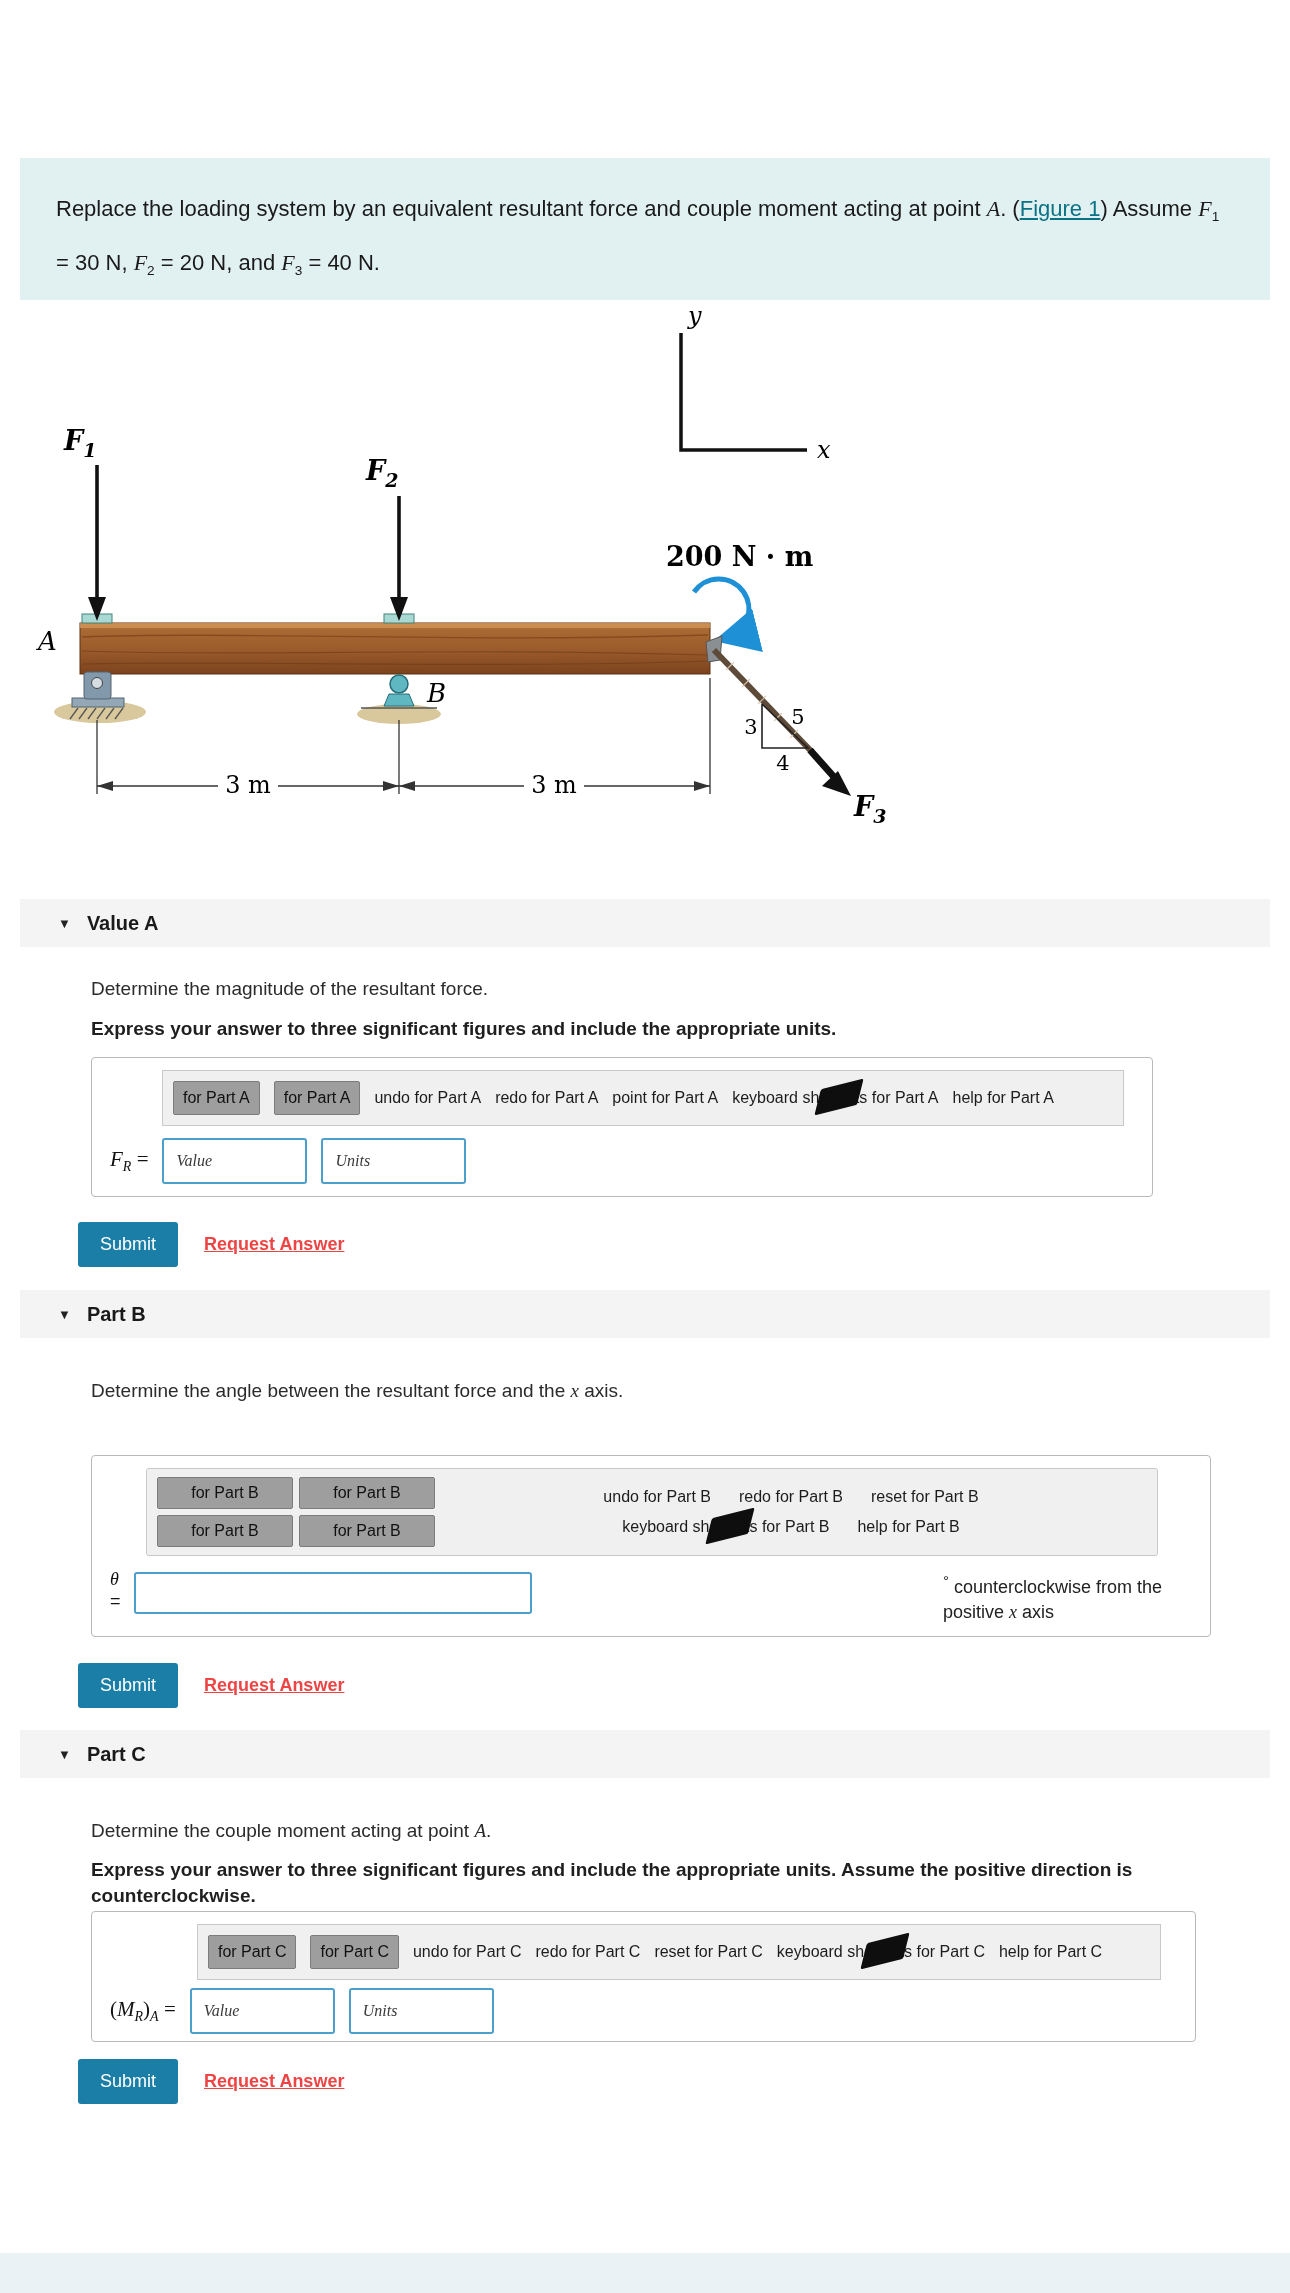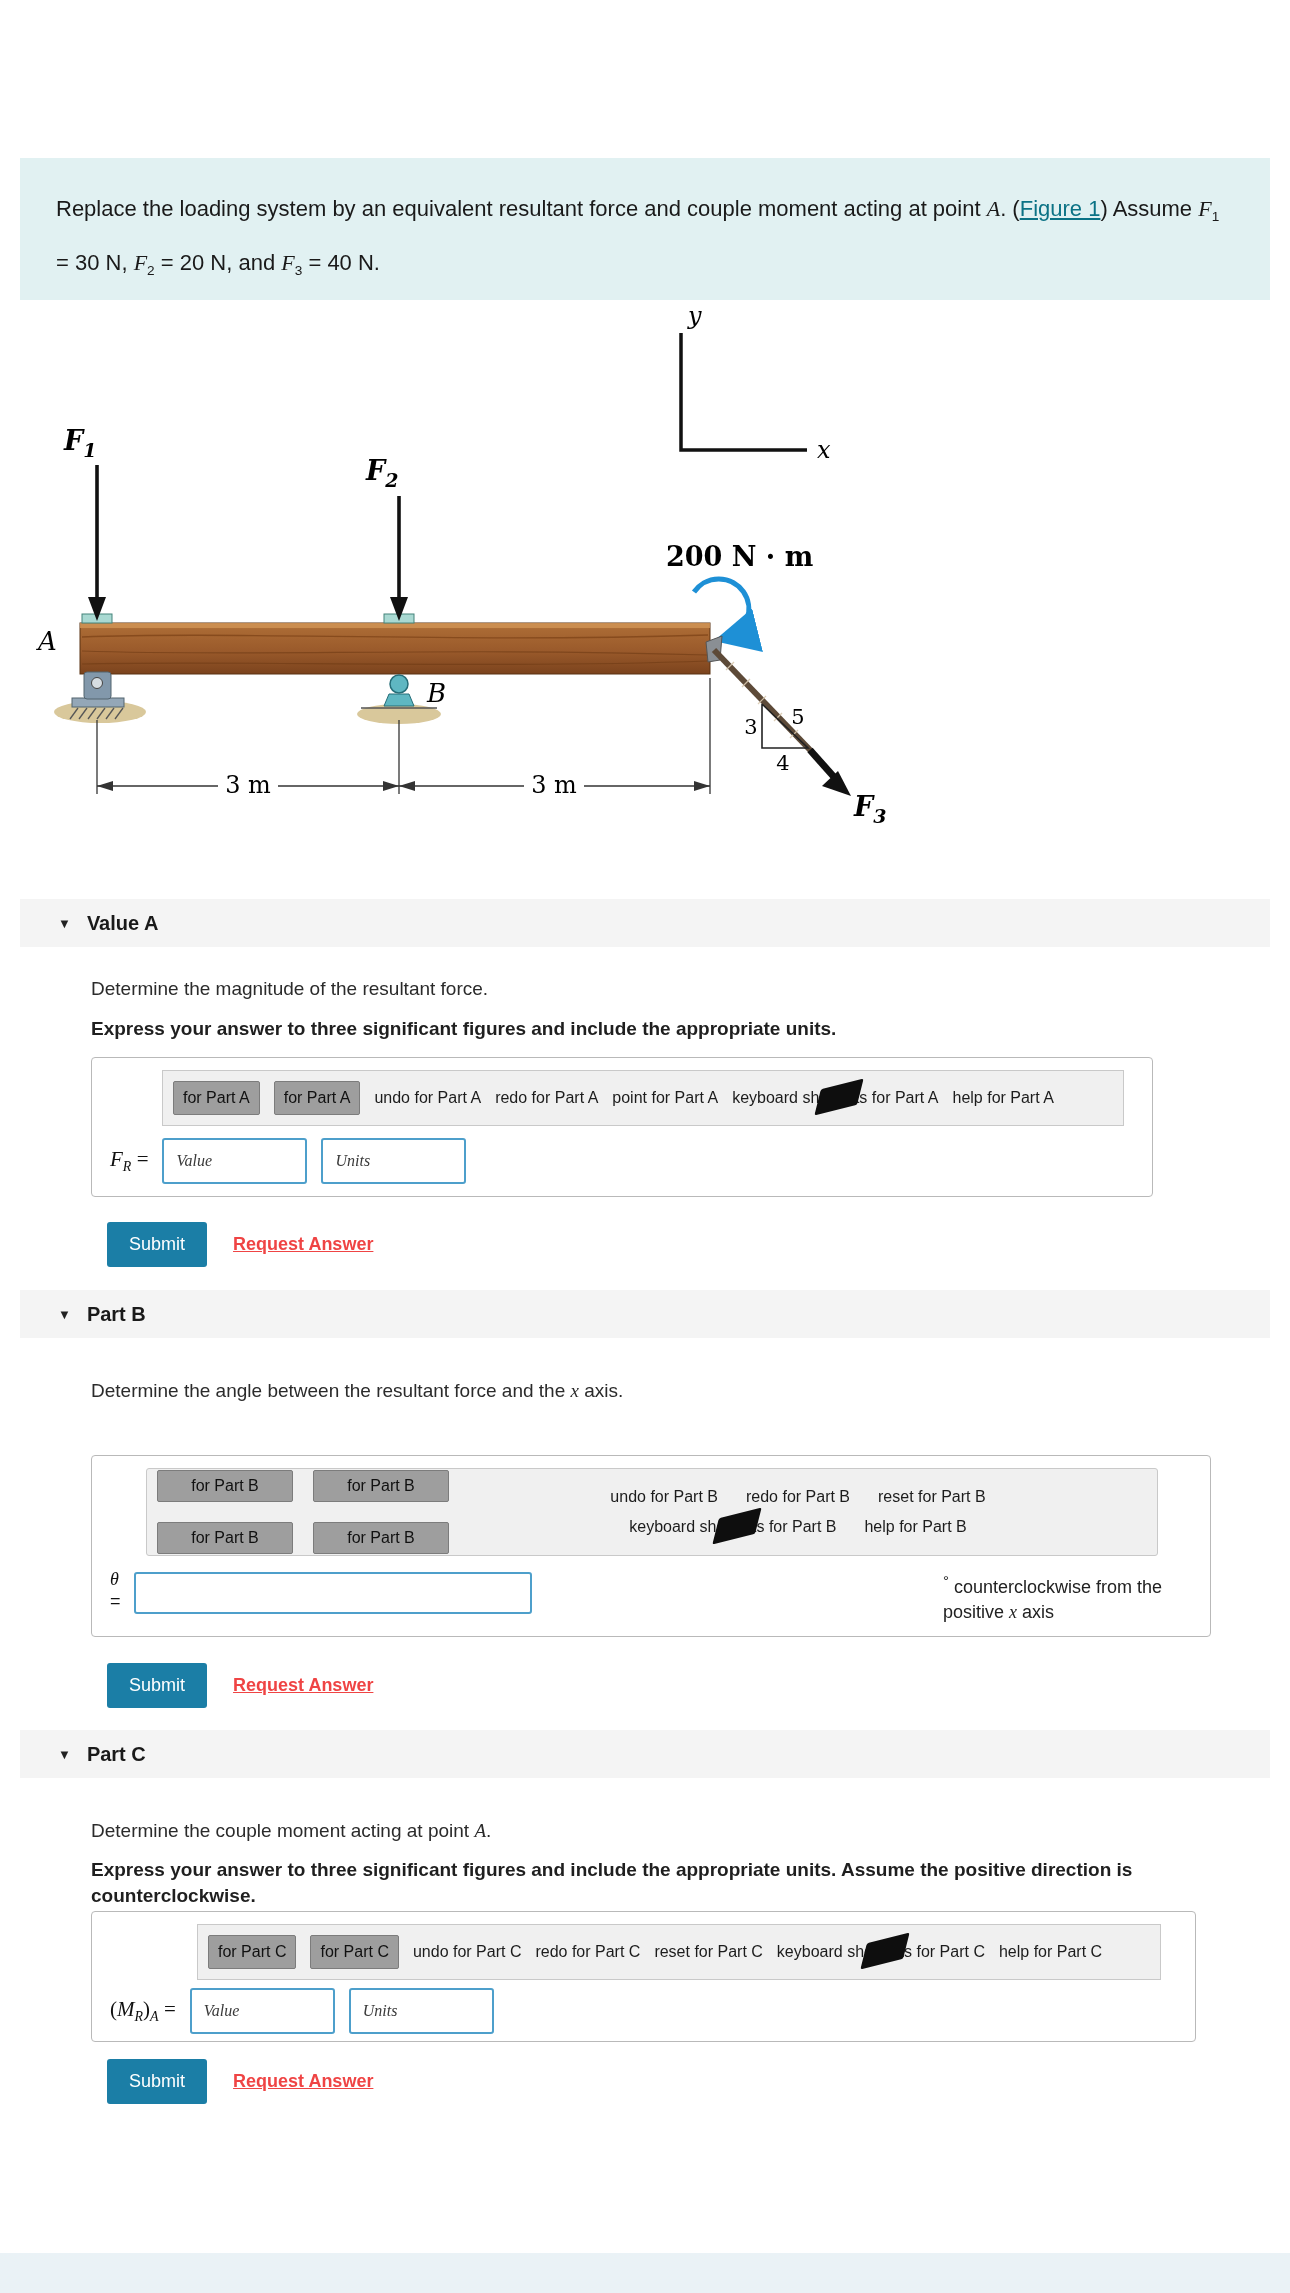--- a/index.html
+++ b/index.html
@@ -36,27 +36,27 @@
   .kbd-ico{position:absolute;left:52%;top:46%;width:44px;height:24px;background:#0e0e0e;transform:translate(-50%,-50%) rotate(-14deg) skewX(-28deg);border-radius:2px;pointer-events:none}
 
   .ansrow{position:absolute;left:18px;display:flex;align-items:center}
   .anslabel{font-size:21px;font-family:"Liberation Serif",serif;color:#111;white-space:nowrap}
   .anslabel i{font-style:italic}
   .anslabel sub{font-size:14px;font-style:italic}
   .vinput{height:46px;width:145px;border:2px solid #4d9fcb;border-radius:3px;font-size:16px;padding:0 12px;font-family:"Liberation Serif",serif;color:#222;background:#fff}
   .vinput::placeholder{font-style:italic;color:#3a3a3a;opacity:1}
   .ansrow .vinput{margin-left:14px}
 
-  .submit-row{position:absolute;left:107px;display:flex;align-items:center;gap:26px}
+  .submit-row{position:absolute;left:78px;display:flex;align-items:center;gap:26px}
   .submit{background:#1b7ea6;color:#fff;border:none;border-radius:3px;font-size:18px;padding:12px 22px;font-family:inherit;cursor:pointer}
   .req{color:#ef4444;font-weight:bold;font-size:18px;text-decoration:underline;cursor:pointer}
 
   
   .toolbar-b{position:absolute;background:#f0f0f0;border:1px solid #c9c9c9;border-radius:3px;display:flex;align-items:center;padding:9px 10px;font-size:16px;color:#1c1c1c}
-  .btn-grid{display:grid;grid-template-columns:136px 136px;gap:20px}
+  .btn-grid{display:grid;grid-template-columns:136px 136px;gap:6px}
   .btn-grid .gbtn{width:136px;height:32px;padding:0}
   .blinks{flex:1;display:flex;flex-direction:column;gap:12px;align-items:center}
   .rowl{display:flex;gap:28px;white-space:nowrap}
   .theta-label{position:absolute;left:18px;top:112px;font-size:18px;line-height:22px;color:#111}
   .theta-label .th{font-family:"Liberation Serif",serif;font-style:italic}
   .binput{position:absolute;left:42px;top:116px;width:398px;height:42px;border:2px solid #4d9fcb;border-radius:3px;background:#fff}
   .bnote{position:absolute;left:851px;top:112px;width:260px;font-size:18px;line-height:25px;color:#222}
   .bnote .mi{font-family:"Liberation Serif",serif;font-style:italic}
 
   .footer-band{position:absolute;left:0;top:2253px;width:1290px;height:40px;background:#eaf2f6}

